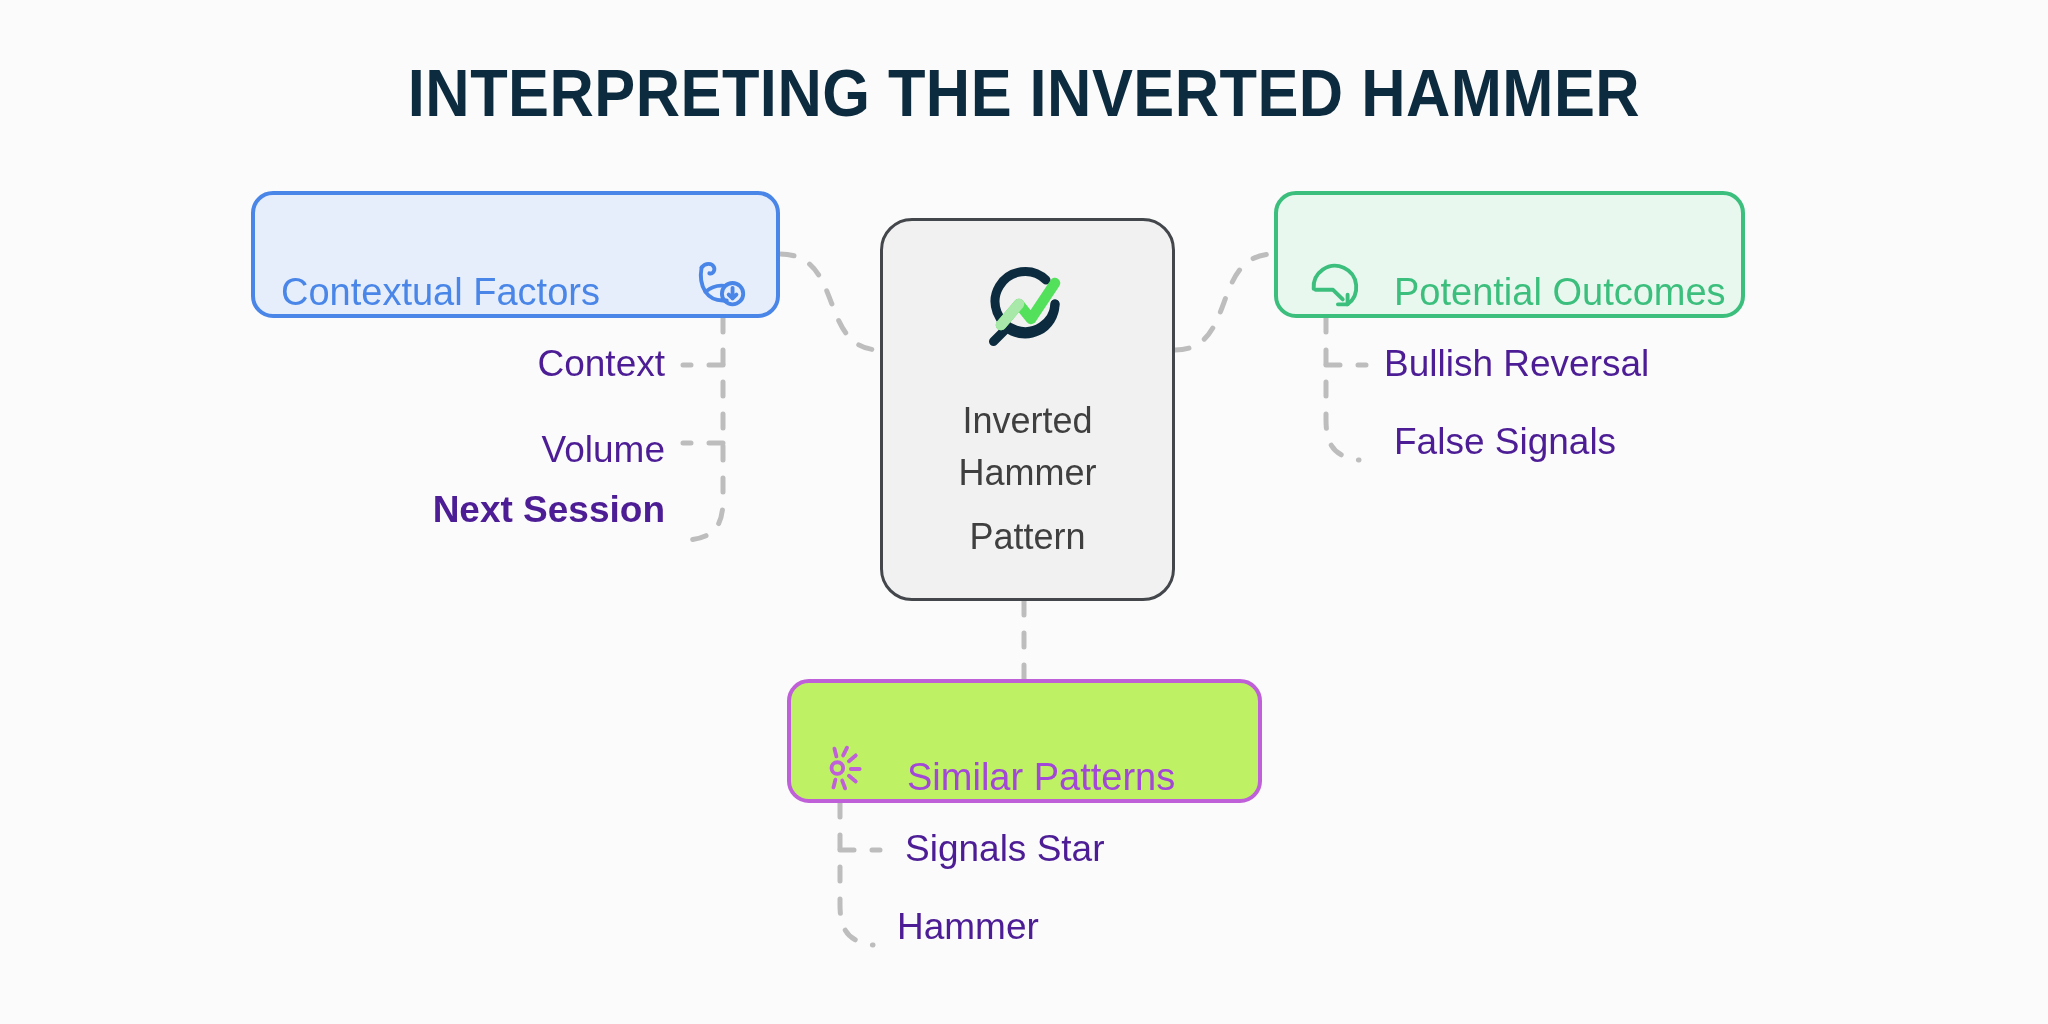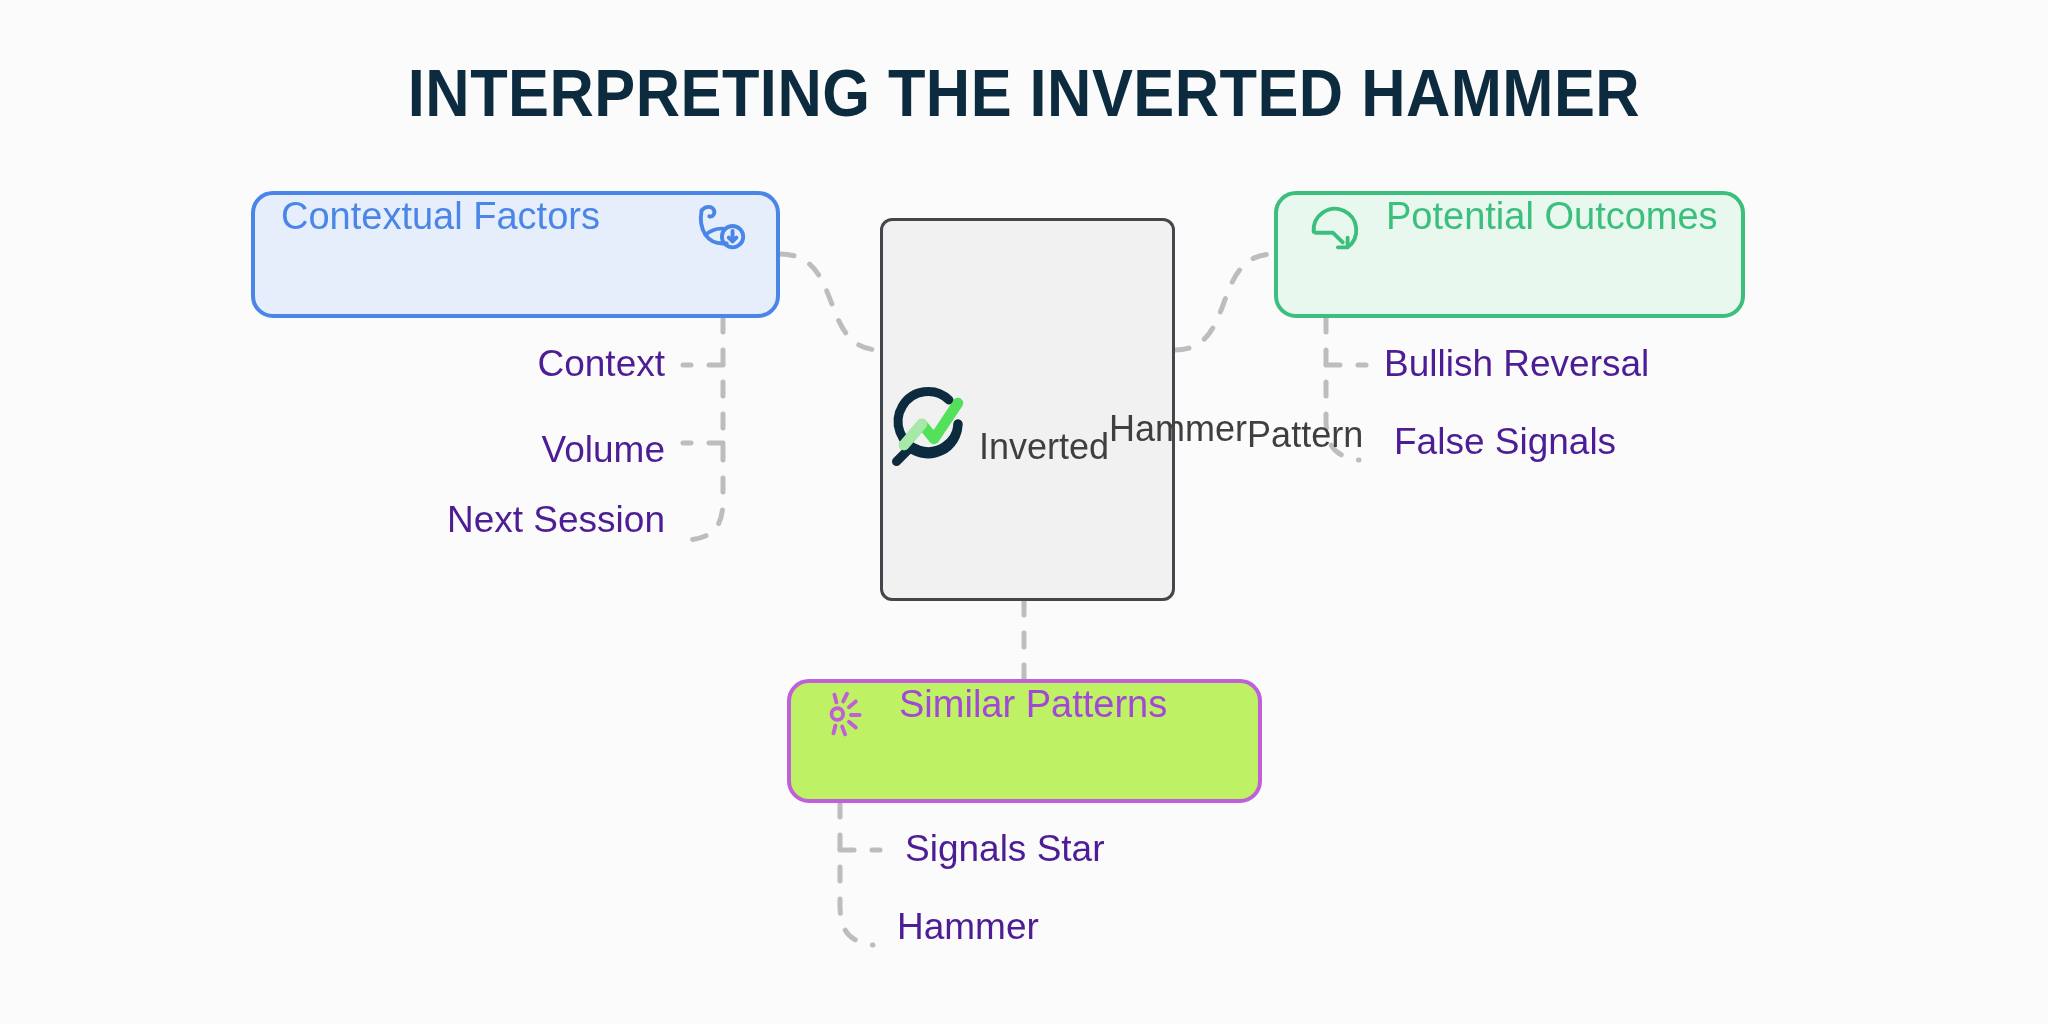--- a/index.html
+++ b/index.html
@@ -50,24 +50,24 @@
 
   
   #center-node {
     position: absolute;
     left: 880px;
     top: 218px;
     width: 295px;
     height: 383px;
     background: #f1f1f1;
     border: 3px solid #43474b;
-    border-radius: 12px;
+    border-radius: 32px;
     box-sizing: border-box;
     display: flex;
-    flex-direction: row;
+    flex-direction: column;
     align-items: center;
     justify-content: flex-start;
     padding-top: 38px;
   }
   #center-node .c-label {
     margin-top: 36px;
     font-size: 36px;
     line-height: 52px;
     color: #3f3f3f;
     text-align: center;
@@ -75,22 +75,22 @@
   }
 
   
   .pill {
     position: absolute;
     box-sizing: border-box;
     border-radius: 22px;
     border-width: 4px;
     border-style: solid;
     display: flex;
-    align-items: flex-start;
-    gap: 20px;
+    align-items: flex-end;
+    gap: 28px;
     padding: 0 26px;
   }
   .pill .pill-label {
     font-size: 38px;
     white-space: nowrap;
   }
   .pill .pill-icon {
     display: flex;
     align-items: center;
     justify-content: center;
@@ -215,21 +215,21 @@
         <path d="M40 46 L33 40"></path>
         <path d="M29 53 L26 45"></path>
         <path d="M17 52 L19 44"></path>
       </svg>
     </span>
     <span class="pill-label">Similar Patterns</span>
   </div>
 
   <div class="sublabel right-align" style="left:165px; top:343px; width:500px;">Context</div>
   <div class="sublabel right-align" style="left:165px; top:421px; width:500px;margin-top:8px;">Volume</div>
-  <div class="sublabel right-align" style="left:165px; top:499px; width:500px;">Next Session</div>
+  <div class="sublabel right-align" style="left:165px; top:489px; width:500px;font-weight:bold;">Next Session</div>
 
   <div class="sublabel" style="left:1384px; top:343px;">Bullish Reversal</div>
   <div class="sublabel" style="left:1394px; top:421px;">False Signals</div>
 
   <div class="sublabel" style="left:905px; top:828px;">Signals Star</div>
   <div class="sublabel" style="left:897px; top:906px;">Hammer</div>
 
 </div>
 
 </body></html>

